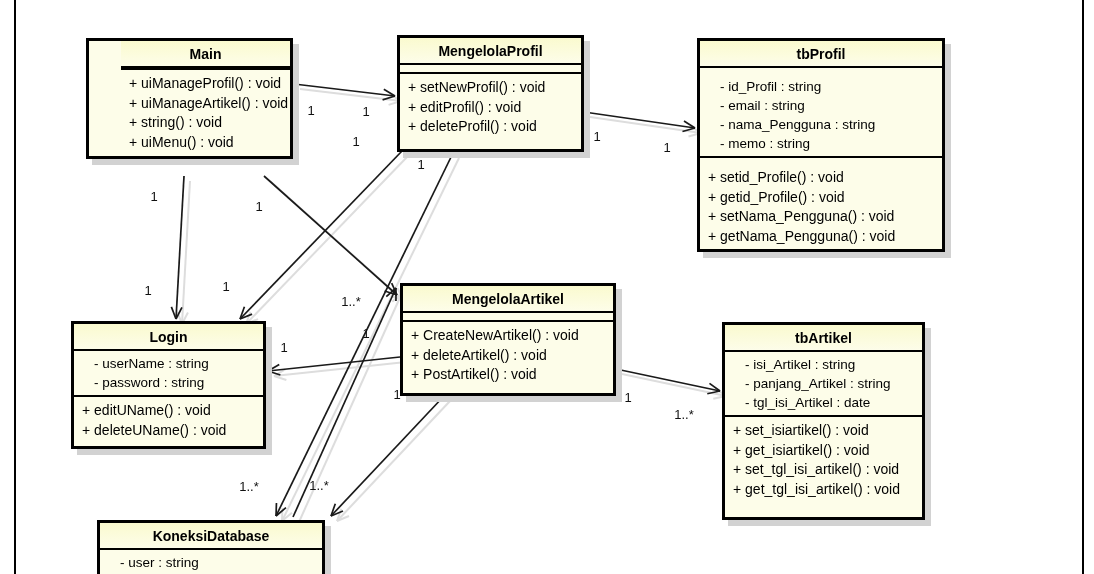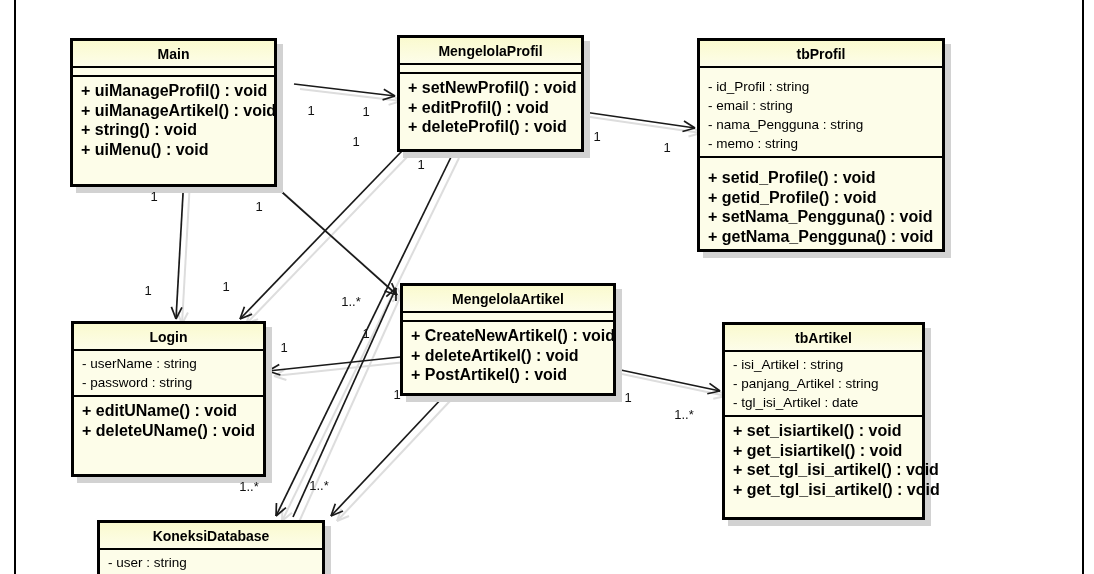--- a/index.html
+++ b/index.html
@@ -19,25 +19,25 @@
   }
   .class-title{
     font-weight:bold;text-align:center;font-size:14px;line-height:17px;
     padding:5px 6px 3px 6px;
     background:linear-gradient(180deg,#fafacf 0%,#fdfde9 100%);
     border-bottom:2px solid #000;
     white-space:nowrap;
   }
   .class-attrs{
     border-bottom:2px solid #000;
-    padding:3px 8px;font-size:13.5px;line-height:19px;white-space:nowrap;
+    padding:3px 20px;font-size:13.5px;line-height:19px;white-space:nowrap;
   }
   .class-attrs.empty{padding:0;height:7px;}
   .class-attrs.no-sep{border-bottom:none;}
-  .class-methods{padding:4px 8px;font-size:16px;line-height:19.5px;flex:1;white-space:nowrap;font-weight:bold;}
+  .class-methods{padding:4px 8px;font-size:14px;line-height:19.5px;flex:1;white-space:nowrap;}
   .member{white-space:nowrap;}
   .mult{
     position:absolute;transform:translate(-50%,-50%);
     font-size:13px;color:#111;line-height:13px;white-space:nowrap;
   }
 </style>
 </head>
 <body>
 
 <div id="canvas">
@@ -159,21 +159,21 @@
       </g>
       <g>
         <line x1="616" y1="369" x2="720" y2="391" stroke="#1A1A1A" stroke-width="1.7"></line>
         <g>
           <line x1="720" y1="391" x2="709.4753392989884" y2="383.36904218799623" stroke="#1A1A1A" stroke-width="1.7"></line>
           <line x1="720" y1="391" x2="707.2867205919839" y2="393.71523971201714" stroke="#1A1A1A" stroke-width="1.7"></line>
         </g>
       </g>
     </svg>
   <div id="nodes">
-      <div class="class-box" style="left: 70px; top: 38px; width: 207px; height: 149px;">
+      <div class="class-box" style="left: 86px; top: 38px; width: 207px; height: 121px; padding-left: 32px;">
         <div class="class-title">Main</div>
         <div class="class-attrs empty"></div>
         <div class="class-methods">
           <div class="member">+ uiManageProfil() : void</div>
           <div class="member">+ uiManageArtikel() : void</div>
           <div class="member">+ string() : void</div>
           <div class="member">+ uiMenu() : void</div>
         </div>
       </div>
       <div class="class-box" style="left: 397px; top: 35px; width: 187px; height: 117px;">
@@ -193,21 +193,21 @@
           <div class="member">- nama_Pengguna : string</div>
           <div class="member">- memo : string</div>
         </div>
         <div class="class-methods">
           <div class="member">+ setid_Profile() : void</div>
           <div class="member">+ getid_Profile() : void</div>
           <div class="member">+ setNama_Pengguna() : void</div>
           <div class="member">+ getNama_Pengguna() : void</div>
         </div>
       </div>
-      <div class="class-box" style="left: 71px; top: 321px; width: 195px; height: 156px;">
+      <div class="class-box" style="left: 71px; top: 321px; width: 195px; height: 128px;">
         <div class="class-title">Login</div>
         <div class="class-attrs">
           <div class="member">- userName : string</div>
           <div class="member">- password : string</div>
         </div>
         <div class="class-methods">
           <div class="member">+ editUName() : void</div>
           <div class="member">+ deleteUName() : void</div>
         </div>
       </div>

